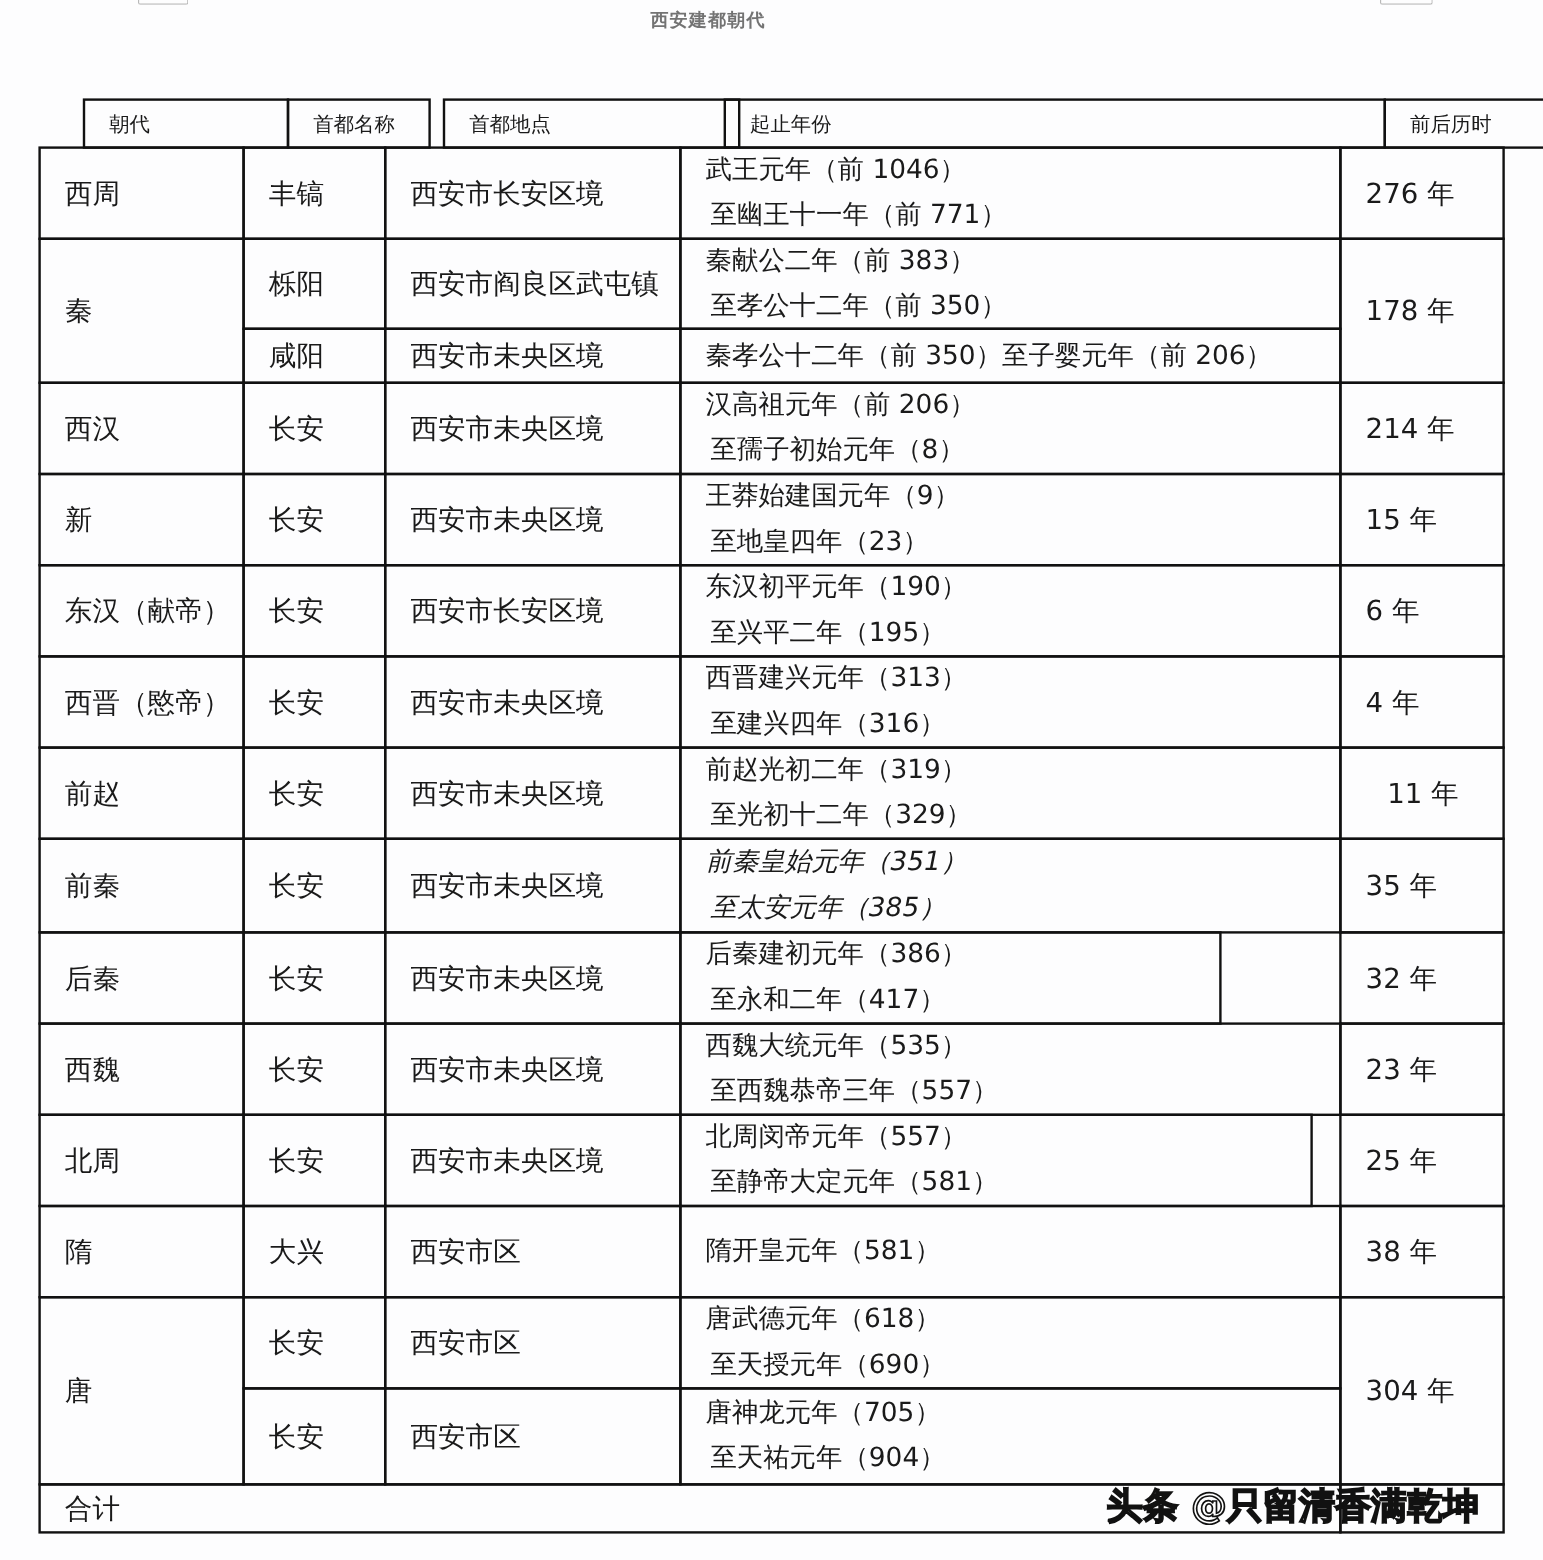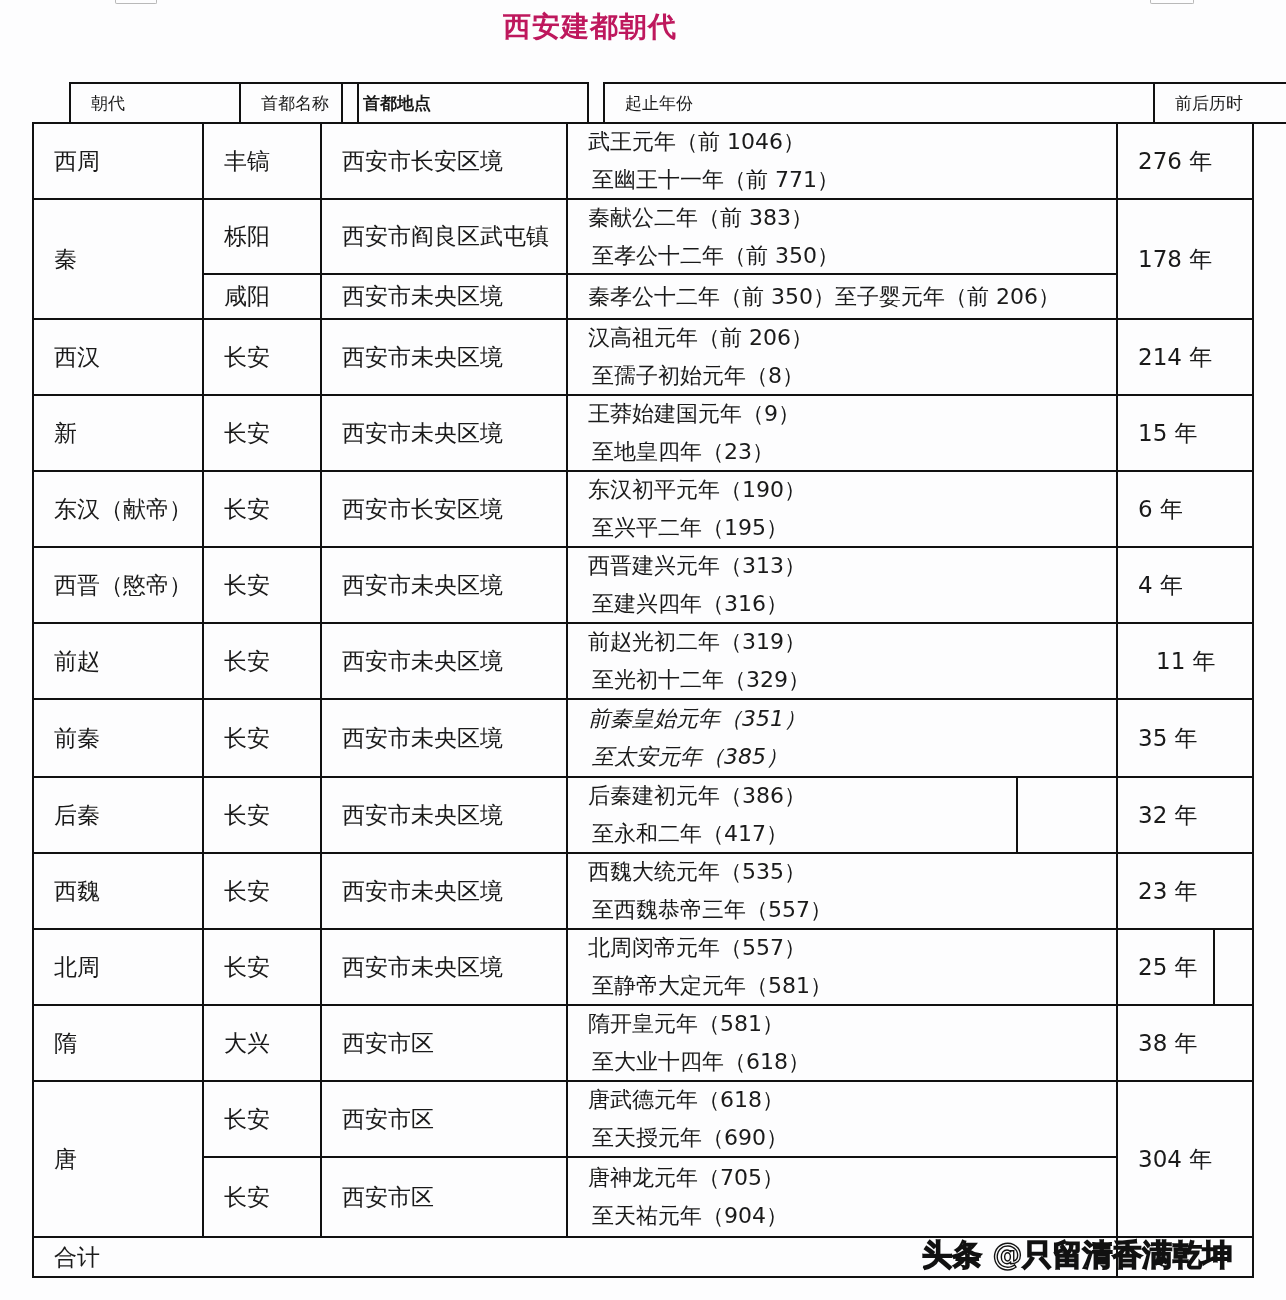--- a/index.html
+++ b/index.html
@@ -1,19 +1,19 @@
 <!DOCTYPE html>
 <html><head>
 <meta charset="utf-8">
 <style>
   html,body{margin:0;padding:0;}
   body{width:1286px;height:1300px;background:#fdfdfe;position:relative;overflow:hidden;
        font-family:"DejaVu Sans","Liberation Sans",sans-serif;color:#1a1a1a;}
   .tab-mark{position:absolute;top:0;height:3px;border:1px solid #b9b9b9;border-top:none;border-radius:0 0 2px 2px;}
-  .title{position:absolute;top:8px;left:0;width:1180px;text-align:center;font-size:28px;font-weight:bold;letter-spacing:1px;color:#be185d;}
+  .title{position:absolute;top:8px;left:0;width:1180px;text-align:center;font-size:15px;font-weight:bold;letter-spacing:1px;color:#737373;}
   .tbl{position:absolute;left:33px;top:83px;width:1220px;}
   .cell{position:absolute;box-sizing:border-box;border:2px solid #111;margin-left:-1px;margin-top:-1px;
         display:flex;align-items:center;overflow:hidden;white-space:nowrap;font-size:23px;}
   .cell.hdr{font-size:17px;margin-left:36px;}
   .pad{padding-left:20px;}
   .period{flex-direction:column;align-items:flex-start;justify-content:center;padding-left:20px;font-size:22px;line-height:38px;}
   .period .l2{padding-left:4px;}
   .watermark{position:absolute;left:922px;top:1235px;font-size:30px;font-weight:bold;color:#fff;
              -webkit-text-stroke:1.4px #111;letter-spacing:0px;white-space:nowrap;}
 </style>
@@ -21,21 +21,21 @@
 <body>
 
 <div class="tab-mark" style="left:115px;width:40px;"></div>
 <div class="tab-mark" style="left:1150px;width:42px;"></div>
 
 <div class="title">西安建都朝代</div>
 
 <div class="tbl" id="tbl">
     <div class="cell hdr pad" style="left: 0px; width: 172px; top: 0px; height: 42px;">朝代</div>
     <div class="cell hdr pad" style="left: 170px; width: 120px; top: 0px; height: 42px;">首都名称</div>
-    <div class="cell hdr pad" style="left: 272px; width: 248px; top: 0px; height: 42px; font-weight: bold;">首都地点</div>
+    <div class="cell hdr pad" style="left: 300px; width: 248px; top: 0px; height: 42px;">首都地点</div>
     <div class="cell hdr pad" style="left: 534px; width: 552px; top: 0px; height: 42px;">起止年份</div>
     <div class="cell hdr pad" style="left: 1084px; width: 138px; top: 0px; height: 42px;">前后历时</div>
     <div class="cell pad" style="left: 0px; width: 172px; top: 40px; height: 78px;">西周</div>
     <div class="cell pad" style="left: 1084px; width: 138px; top: 40px; height: 78px;">276 年</div>
     <div class="cell pad" style="left: 170px; width: 120px; top: 40px; height: 78px;">丰镐</div>
     <div class="cell pad" style="left: 288px; width: 248px; top: 40px; height: 78px;">西安市长安区境</div>
     <div class="cell period" style="left: 534px; width: 552px; top: 40px; height: 78px;">
       <span class="l1">武王元年（前 1046）</span>
       <span class="l2">至幽王十一年（前 771）</span>
     </div>
@@ -113,31 +113,30 @@
     <div class="cell pad" style="left: 170px; width: 120px; top: 770px; height: 78px;">长安</div>
     <div class="cell pad" style="left: 288px; width: 248px; top: 770px; height: 78px;">西安市未央区境</div>
     <div class="cell period" style="left: 534px; width: 552px; top: 770px; height: 78px;">
       <span class="l1">西魏大统元年（535）</span>
       <span class="l2">至西魏恭帝三年（557）</span>
     </div>
     <div class="cell pad" style="left: 0px; width: 172px; top: 846px; height: 78px;">北周</div>
     <div class="cell pad" style="left: 1084px; width: 138px; top: 846px; height: 78px;">25 年</div>
     <div class="cell pad" style="left: 170px; width: 120px; top: 846px; height: 78px;">长安</div>
     <div class="cell pad" style="left: 288px; width: 248px; top: 846px; height: 78px;">西安市未央区境</div>
-    <div class="cell period" style="left: 534px; width: 649px; top: 846px; height: 78px;">
+    <div class="cell period" style="left: 534px; width: 528px; top: 846px; height: 78px;">
       <span class="l1">北周闵帝元年（557）</span>
       <span class="l2">至静帝大定元年（581）</span>
     </div>
     <div class="cell pad" style="left: 0px; width: 172px; top: 922px; height: 78px;">隋</div>
     <div class="cell pad" style="left: 1084px; width: 138px; top: 922px; height: 78px;">38 年</div>
     <div class="cell pad" style="left: 170px; width: 120px; top: 922px; height: 78px;">大兴</div>
     <div class="cell pad" style="left: 288px; width: 248px; top: 922px; height: 78px;">西安市区</div>
     <div class="cell period" style="left: 534px; width: 552px; top: 922px; height: 78px;">
       <span class="l1">隋开皇元年（581）</span>
-      <span class="l2">至大业十四年（618）</span>
     </div>
     <div class="cell pad" style="left: 0px; width: 172px; top: 998px; height: 158px;">唐</div>
     <div class="cell pad" style="left: 1084px; width: 138px; top: 998px; height: 158px;">304 年</div>
     <div class="cell pad" style="left: 170px; width: 120px; top: 998px; height: 78px;">长安</div>
     <div class="cell pad" style="left: 288px; width: 248px; top: 998px; height: 78px;">西安市区</div>
     <div class="cell period" style="left: 534px; width: 552px; top: 998px; height: 78px;">
       <span class="l1">唐武德元年（618）</span>
       <span class="l2">至天授元年（690）</span>
     </div>
     <div class="cell pad" style="left: 170px; width: 120px; top: 1074px; height: 82px;">长安</div>

